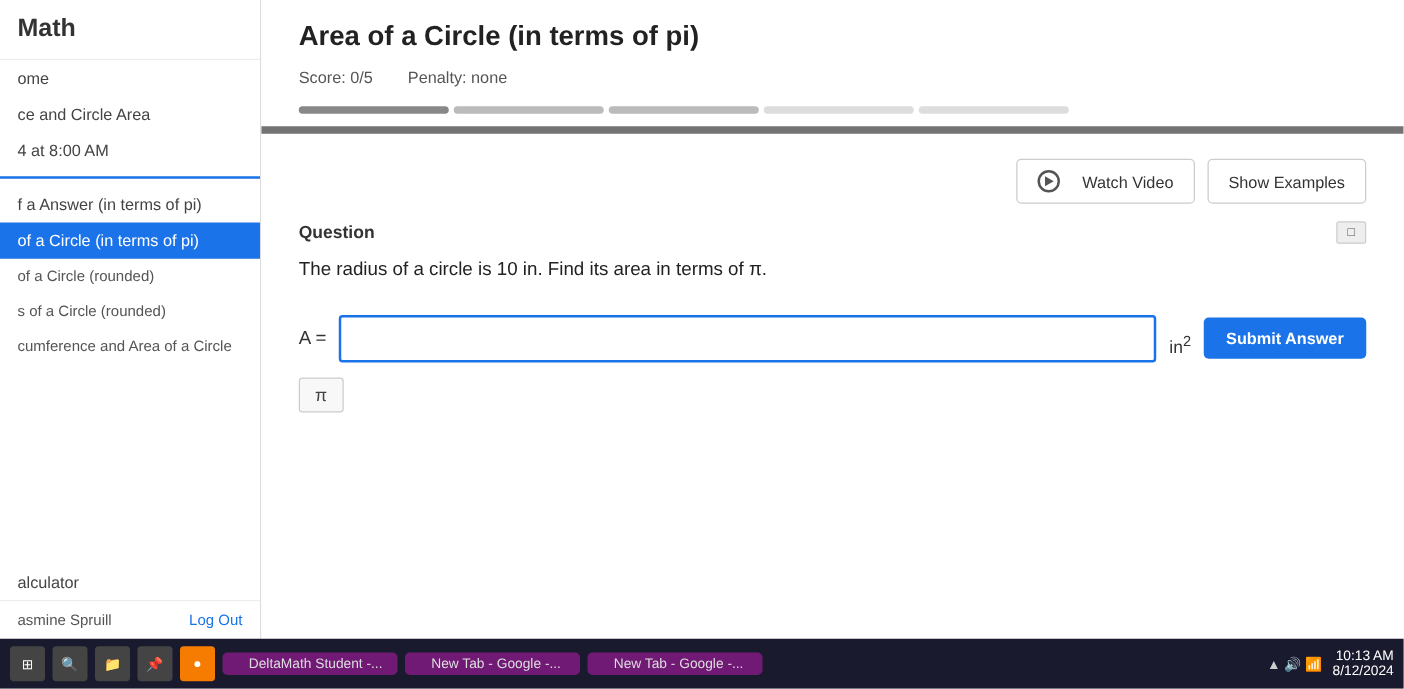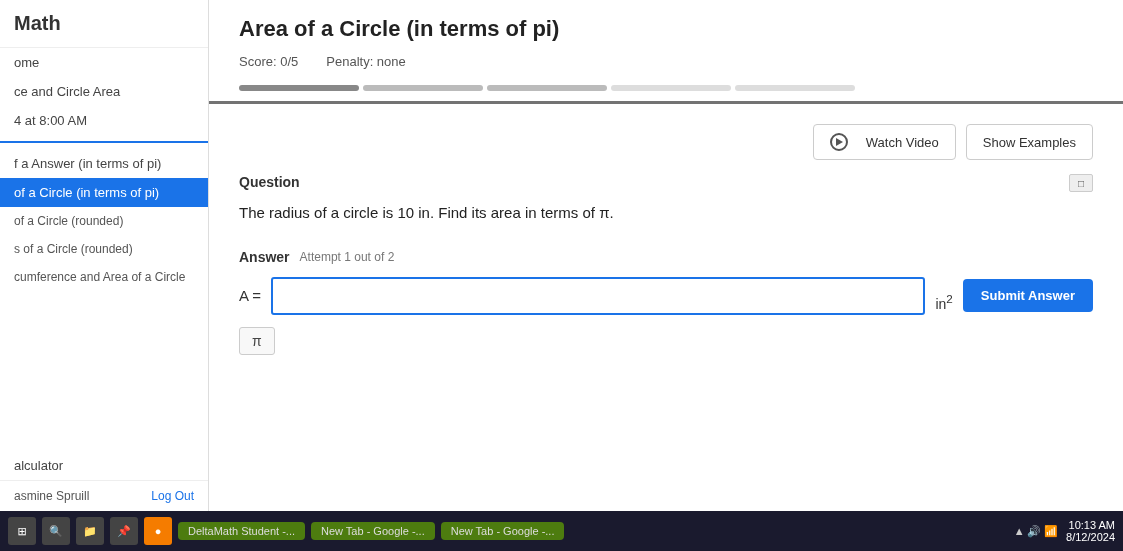--- a/index.html
+++ b/index.html
@@ -13,21 +13,21 @@
     .sidebar-item { padding: 7px 14px; font-size: 13px; color: #444; cursor: pointer; }
     .sidebar-item.active { background: #1a73e8; color: #fff; font-weight: normal; }
     .sidebar-item.sub { padding-left: 14px; font-size: 12px; color: #555; }
     .sidebar-divider { border: none; border-top: 2px solid #1a73e8; margin: 6px 0; }
     .sidebar-spacer { flex: 1; }
     .sidebar-bottom { padding: 8px 14px; display: flex; justify-content: space-between; align-items: center; font-size: 12px; color: #555; border-top: 1px solid #eee; }
     .sidebar-logout { color: #1a73e8; cursor: pointer; font-size: 12px; }
 
     
     .main { flex: 1; background: #fff; overflow-y: auto; padding: 0; }
-    .main-header { padding: 16px 30px 10px; border-bottom: 3px solid #737373; }
+    .main-header { padding: 16px 30px 10px; border-bottom: 6px solid #737373; }
     .main-title { font-size: 22px; font-weight: bold; color: #222; margin-bottom: 12px; }
     .score-row { display: flex; align-items: center; gap: 28px; margin-bottom: 16px; }
     .score-label { font-size: 13px; color: #555; }
     .penalty-label { font-size: 13px; color: #555; }
     .progress-bars { display: flex; gap: 4px; margin-top: 6px; }
     .progress-bar { height: 6px; border-radius: 3px; background: #ddd; }
     .progress-bar.filled { background: #bbb; }
     .progress-bar.dark { background: #888; }
 
     .main-body { padding: 20px 30px; }
@@ -53,21 +53,21 @@
     .unit-label { font-size: 14px; color: #333; margin-top: 12px; }
     .btn-submit { background: #1a73e8; color: #fff; border: none; padding: 9px 18px; border-radius: 4px; cursor: pointer; font-size: 13px; font-weight: bold; }
 
     .pi-button { border: 1px solid #ccc; background: #f8f8f8; padding: 5px 12px; border-radius: 3px; cursor: pointer; font-size: 14px; color: #444; display: inline-block; }
 
     
     .taskbar { height: 40px; background: #1a1a2e; display: flex; align-items: center; justify-content: space-between; padding: 0 8px; }
     .taskbar-left { display: flex; align-items: center; gap: 6px; }
     .taskbar-icon { width: 28px; height: 28px; background: #444; border-radius: 3px; display: flex; align-items: center; justify-content: center; font-size: 11px; color: #fff; cursor: pointer; }
     .taskbar-icon.orange { background: #f57c00; }
-    .taskbar-item { background: #4d7c0f; border-radius: 4px; padding: 3px 10px; font-size: 11px; color: #ddd; cursor: pointer; display: flex; align-items: center; gap: 5px; max-width: 140px; overflow: hidden; white-space: nowrap; }
+    .taskbar-item { background: #701a75; border-radius: 4px; padding: 3px 21px; font-size: 11px; color: #ddd; cursor: pointer; display: flex; align-items: center; gap: 5px; max-width: 140px; overflow: hidden; white-space: nowrap; }
     .taskbar-right { display: flex; align-items: center; gap: 8px; color: #ccc; font-size: 11px; }
     .taskbar-time { color: #fff; font-size: 11px; text-align: right; }
   </style>
 </head>
 <body>
 
 <div class="app-container">
 
   <div class="sidebar">
     <div class="sidebar-logo">Math</div>
@@ -142,24 +142,20 @@
       <div style="position:relative;">
         <span class="expand-icon">□</span>
       </div>
 
       <div class="question-label">Question</div>
       <div class="question-text">
         The radius of a circle is 10 in. Find its area in terms of π.
       </div>
 
       <div class="answer-section">
-        <div class="answer-header">
-          <span class="answer-label">Answer</span>
-          <span class="attempt-text">Attempt 1 out of 2</span>
-        </div>
 
         <div class="answer-input-row">
           <span class="eq-label">A =</span>
           <input type="text" class="answer-input" placeholder="" style="">
           <span class="unit-label">in<sup>2</sup></span>
           <button class="btn-submit">Submit Answer</button>
         </div>
 
         <div>
           <span class="pi-button">π</span>

